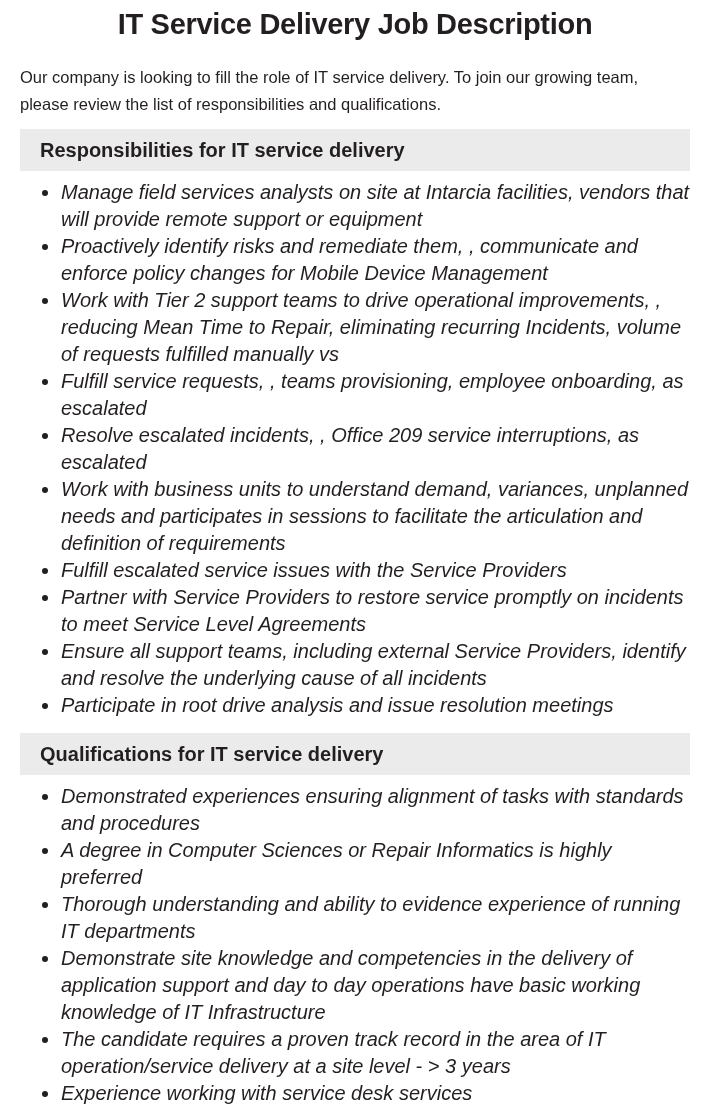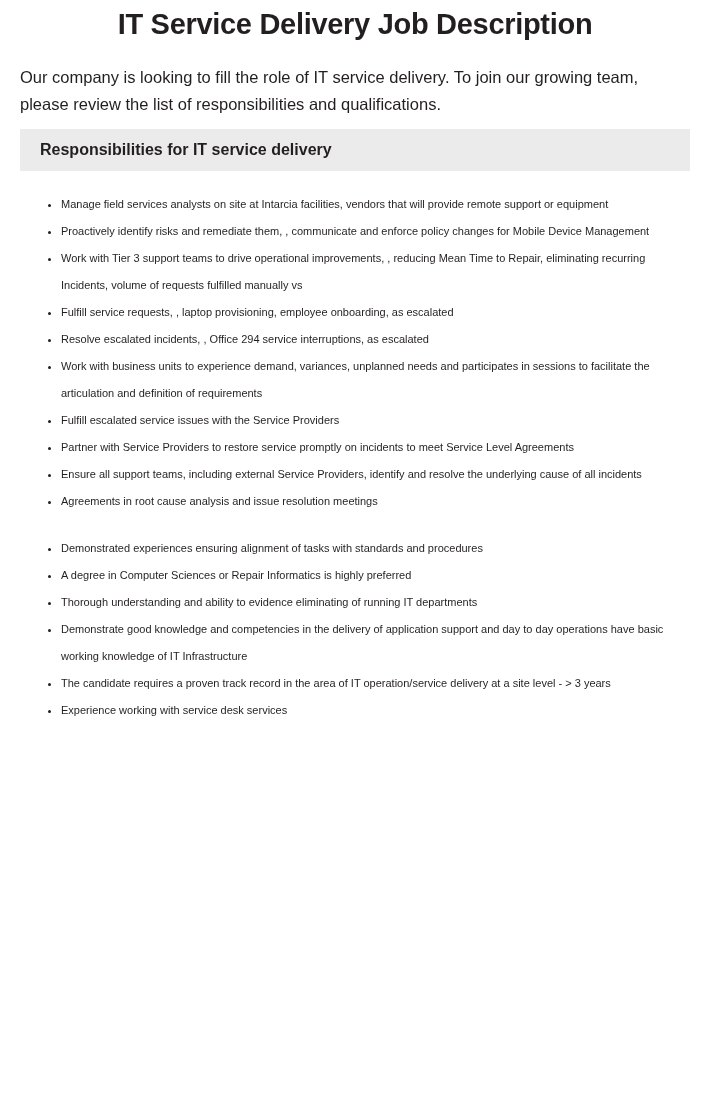--- a/index.html
+++ b/index.html
@@ -26,67 +26,69 @@
     margin: 0 0 22px 0;
     letter-spacing: -0.3px;
   }
   .intro {
     font-size: 16.5px;
     line-height: 27px;
     margin: 12px 0 11px 0;
   }
   .section-heading {
     background: #ebebeb;
-    font-size: 16px;
+    font-size: 20px;
     line-height: 20px;
     font-weight: bold;
     padding: 11px 10px 11px 20px;
     margin: 0;
   }
   ul.bullet-list {
-    margin: 20px 0 14px 0;
+    margin: 8px 0 14px 0;
     padding: 0 0 0 41px;
-    font-size: 11px;
+    font-size: 20px;
     line-height: 27px;
     list-style: disc outside;
+    font-style: italic;
   }
   ul.bullet-list li {
     margin: 0;
     padding: 0;
   }
 </style>
 </head>
 <body>
 
 <div class="page">
 
   <h1 class="page-title">IT Service Delivery Job Description</h1>
 
   <p class="intro">Our company is looking to fill the role of IT service delivery. To join our growing team, please review the list of responsibilities and qualifications.</p>
 
   <section>
     <div class="section-heading">Responsibilities for IT service delivery</div>
     <ul class="bullet-list">
         <li>Manage field services analysts on site at Intarcia facilities, vendors that will provide remote support or equipment</li>
         <li>Proactively identify risks and remediate them, , communicate and enforce policy changes for Mobile Device Management</li>
-        <li>Work with Tier 3 support teams to drive operational improvements, , reducing Mean Time to Repair, eliminating recurring Incidents, volume of requests fulfilled manually vs</li>
-        <li>Fulfill service requests, , laptop provisioning, employee onboarding, as escalated</li>
-        <li>Resolve escalated incidents, , Office 294 service interruptions, as escalated</li>
-        <li>Work with business units to experience demand, variances, unplanned needs and participates in sessions to facilitate the articulation and definition of requirements</li>
+        <li>Work with Tier 2 support teams to drive operational improvements, , reducing Mean Time to Repair, eliminating recurring Incidents, volume of requests fulfilled manually vs</li>
+        <li>Fulfill service requests, , teams provisioning, employee onboarding, as escalated</li>
+        <li>Resolve escalated incidents, , Office 209 service interruptions, as escalated</li>
+        <li>Work with business units to understand demand, variances, unplanned needs and participates in sessions to facilitate the articulation and definition of requirements</li>
         <li>Fulfill escalated service issues with the Service Providers</li>
         <li>Partner with Service Providers to restore service promptly on incidents to meet Service Level Agreements</li>
         <li>Ensure all support teams, including external Service Providers, identify and resolve the underlying cause of all incidents</li>
-        <li>Agreements in root cause analysis and issue resolution meetings</li>
+        <li>Participate in root drive analysis and issue resolution meetings</li>
       </ul>
   </section>
 
   <section>
+    <div class="section-heading">Qualifications for IT service delivery</div>
     <ul class="bullet-list">
         <li>Demonstrated experiences ensuring alignment of tasks with standards and procedures</li>
         <li>A degree in Computer Sciences or Repair Informatics is highly preferred</li>
-        <li>Thorough understanding and ability to evidence eliminating of running IT departments</li>
-        <li>Demonstrate good knowledge and competencies in the delivery of application support and day to day operations have basic working knowledge of IT Infrastructure</li>
+        <li>Thorough understanding and ability to evidence experience of running IT departments</li>
+        <li>Demonstrate site knowledge and competencies in the delivery of application support and day to day operations have basic working knowledge of IT Infrastructure</li>
         <li>The candidate requires a proven track record in the area of IT operation/service delivery at a site level - &gt; 3 years</li>
         <li>Experience working with service desk services</li>
       </ul>
   </section>
 
 </div>
 
 </body></html>

